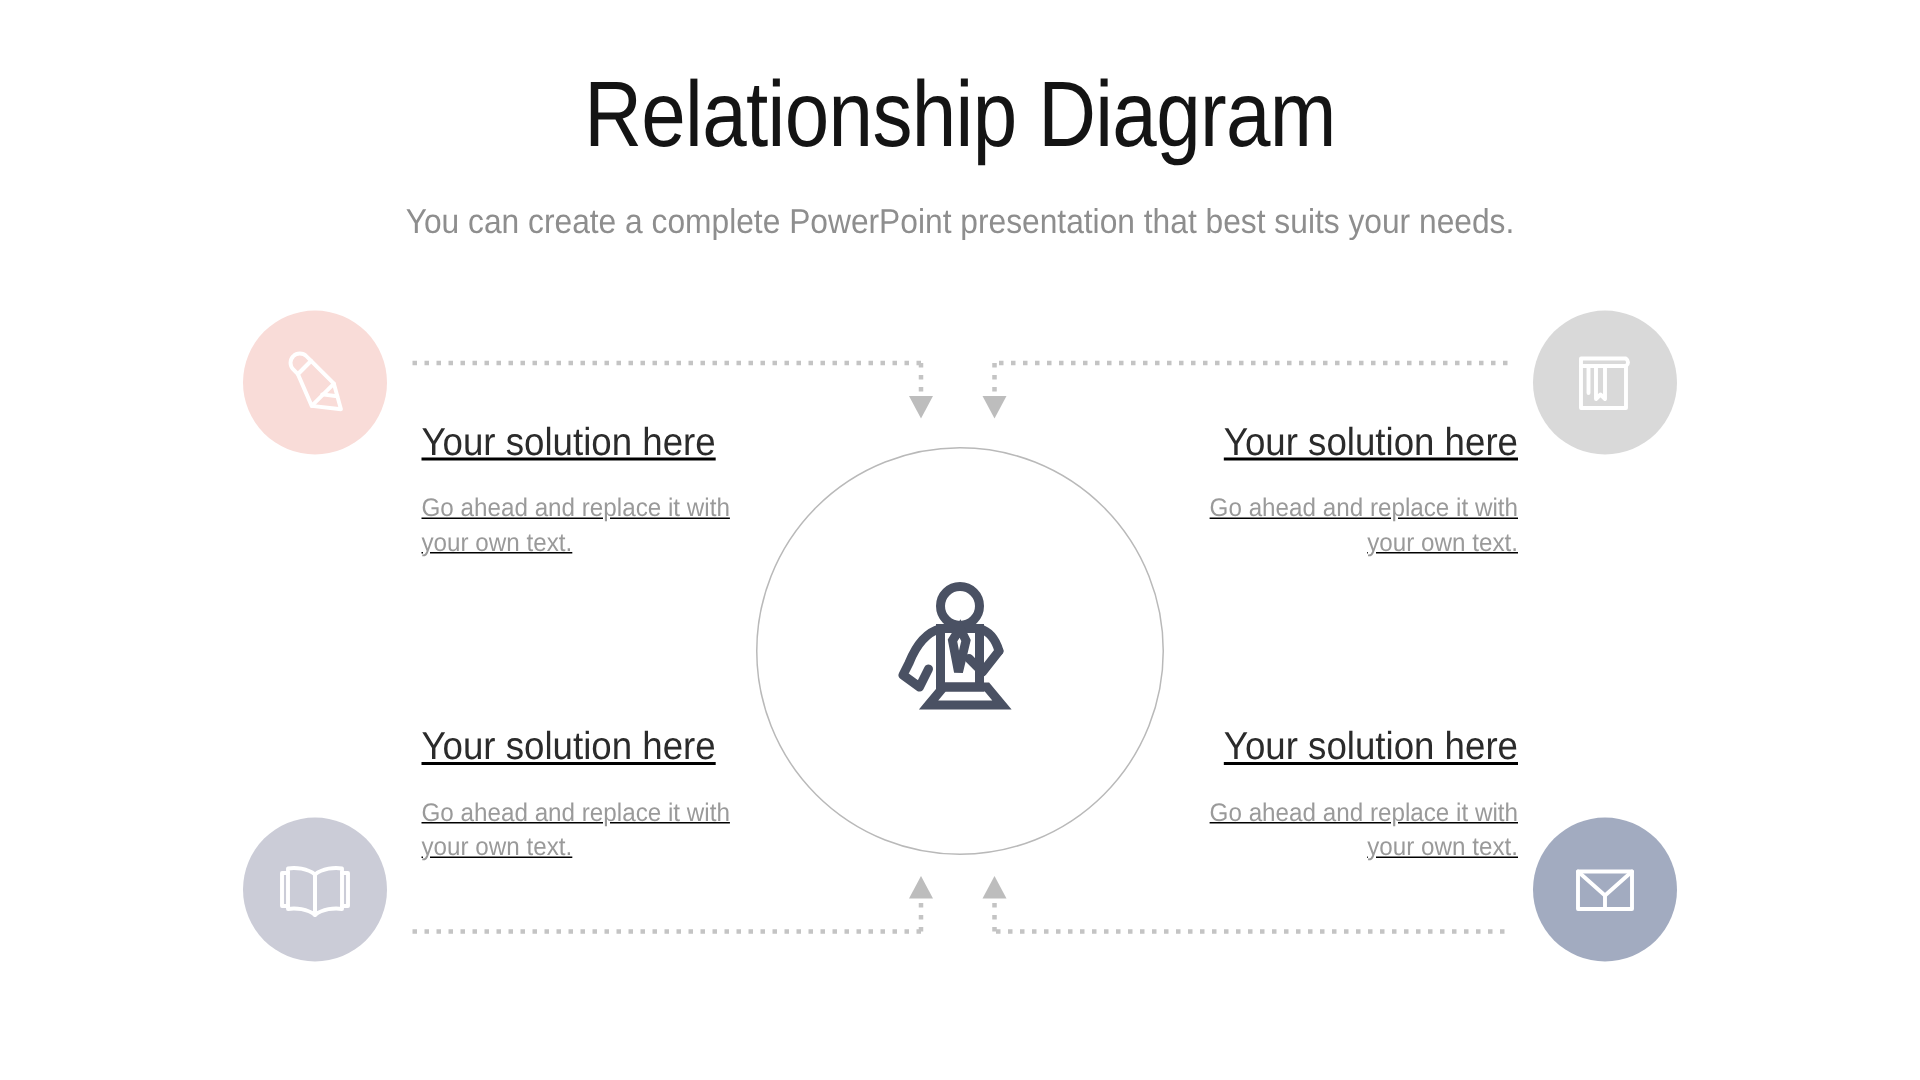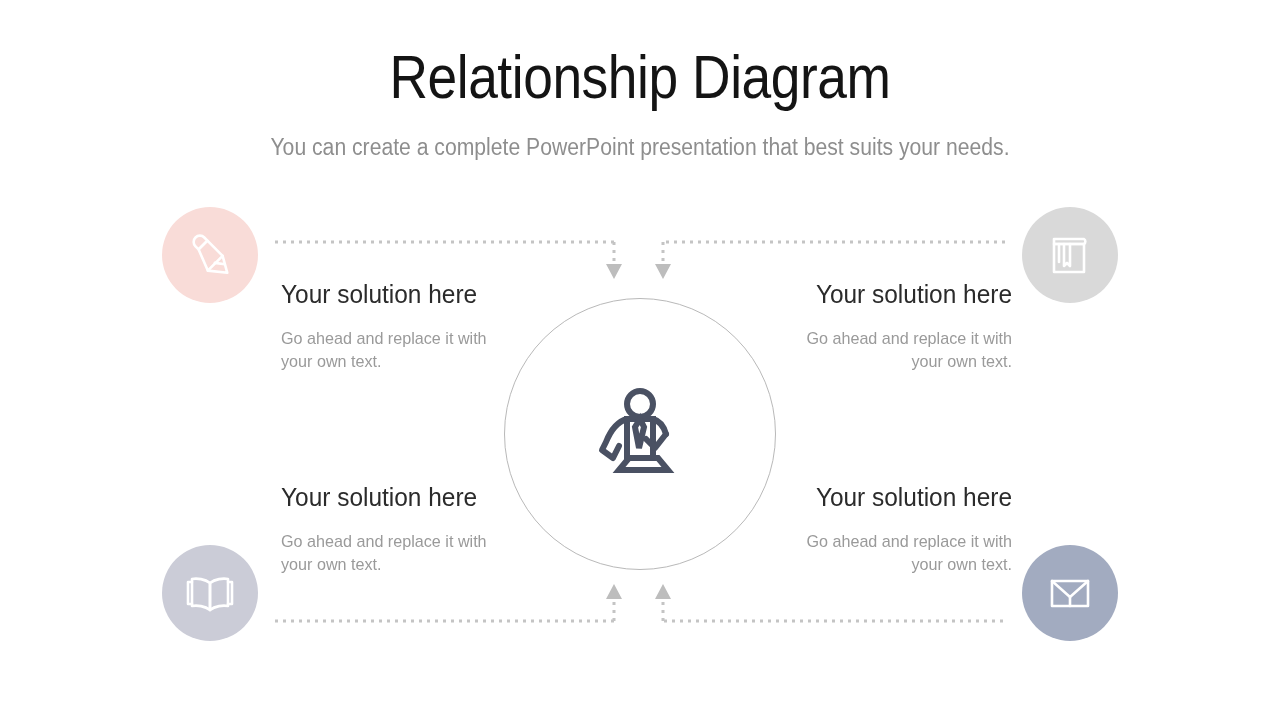--- a/index.html
+++ b/index.html
@@ -58,21 +58,21 @@
     border-radius:50%;
     display:flex; align-items:center; justify-content:center;
   }
   .bubble svg { display:block; }
   #bubble-tl { left:162px; top:207px; }
   #bubble-tr { left:1022px; top:207px; }
   #bubble-bl { left:162px; top:545px; }
   #bubble-br { left:1022px; top:545px; }
 
   
-  .block { position:absolute; width:232px; }
+  .block { position:absolute; width:232px;text-decoration:underline; }
   .block .title {
     font-size:26px;
     font-weight:400;
     color:#2b2b2b;
     line-height:1.18;
     white-space:nowrap;
     transform:scaleX(0.94);
   }
   .block .body {
     margin-top:18px;

